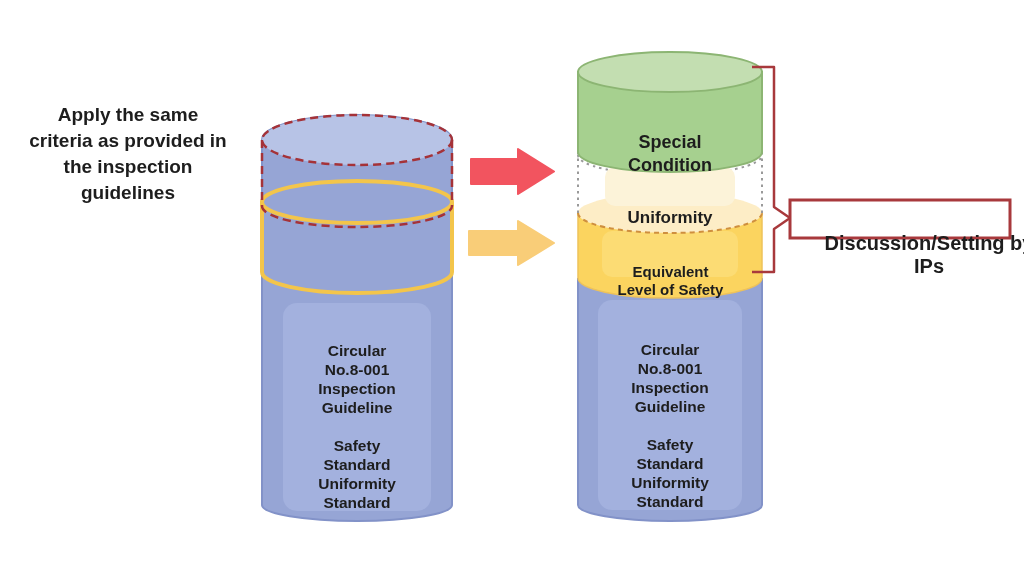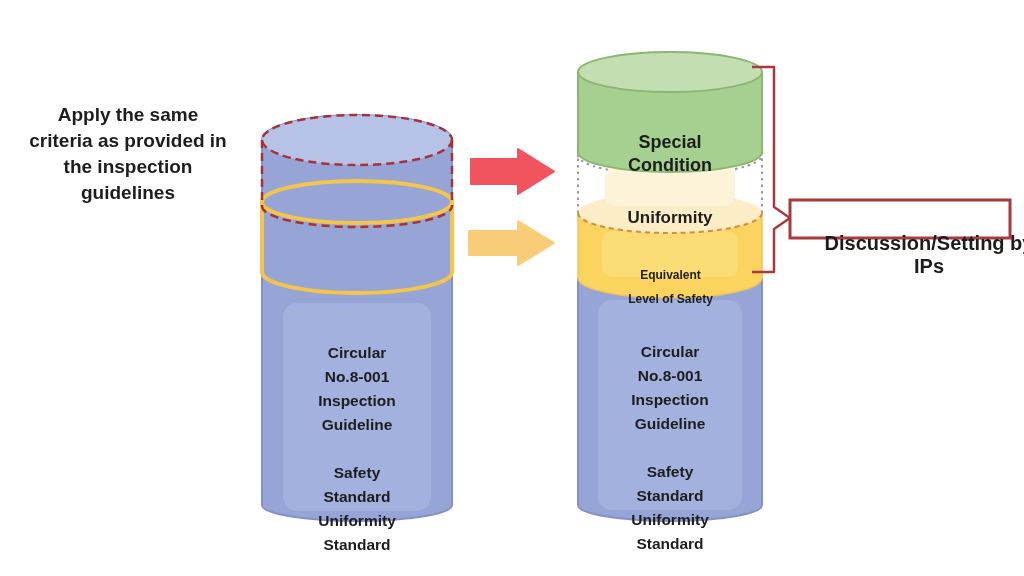--- a/index.html
+++ b/index.html
@@ -8,26 +8,26 @@
     font-family:"Liberation Sans", sans-serif; overflow:hidden;
   }
   #shapes { position:absolute; left:0; top:0; }
   .txt {
     position:absolute; font-family:"Liberation Sans", sans-serif;
     font-weight:700; color:#1d1d1d; text-align:center; white-space:pre-line;
     z-index:5;
     margin-top:32px;
   }
   .caption { font-size:19px; line-height:26px; }
-  .cyl-text { font-size:15.5px; line-height:24px; }
+  .cyl-text { font-size:15.5px; line-height:19px; }
   #left-caption  { left:8px;   top:70px;  width:240px; }
   #right-caption { left:782px; top:73px;  width:240px; }
   #special-label { left:578px; top:99px;  width:184px; font-size:18px; line-height:23px; }
   #exemption-label { left:605px; top:176px; width:130px; font-size:17px; }
-  #els-label     { left:578px; top:231px; width:185px; font-size:12px; line-height:24px; }
+  #els-label     { left:578px; top:231px; width:185px; font-size:15px; line-height:18px; }
   #left-body-text  { left:262px; top:309px; width:190px; }
   #right-body-text { left:578px; top:308px; width:184px; }
   #discussion-label {
     left:790px; top:200px; width:220px; height:45px;
     display:flex; align-items:center; justify-content:center;
     font-size:20px; white-space:normal;padding-left:29px;
   }
 </style>
 </head>
 <body>

